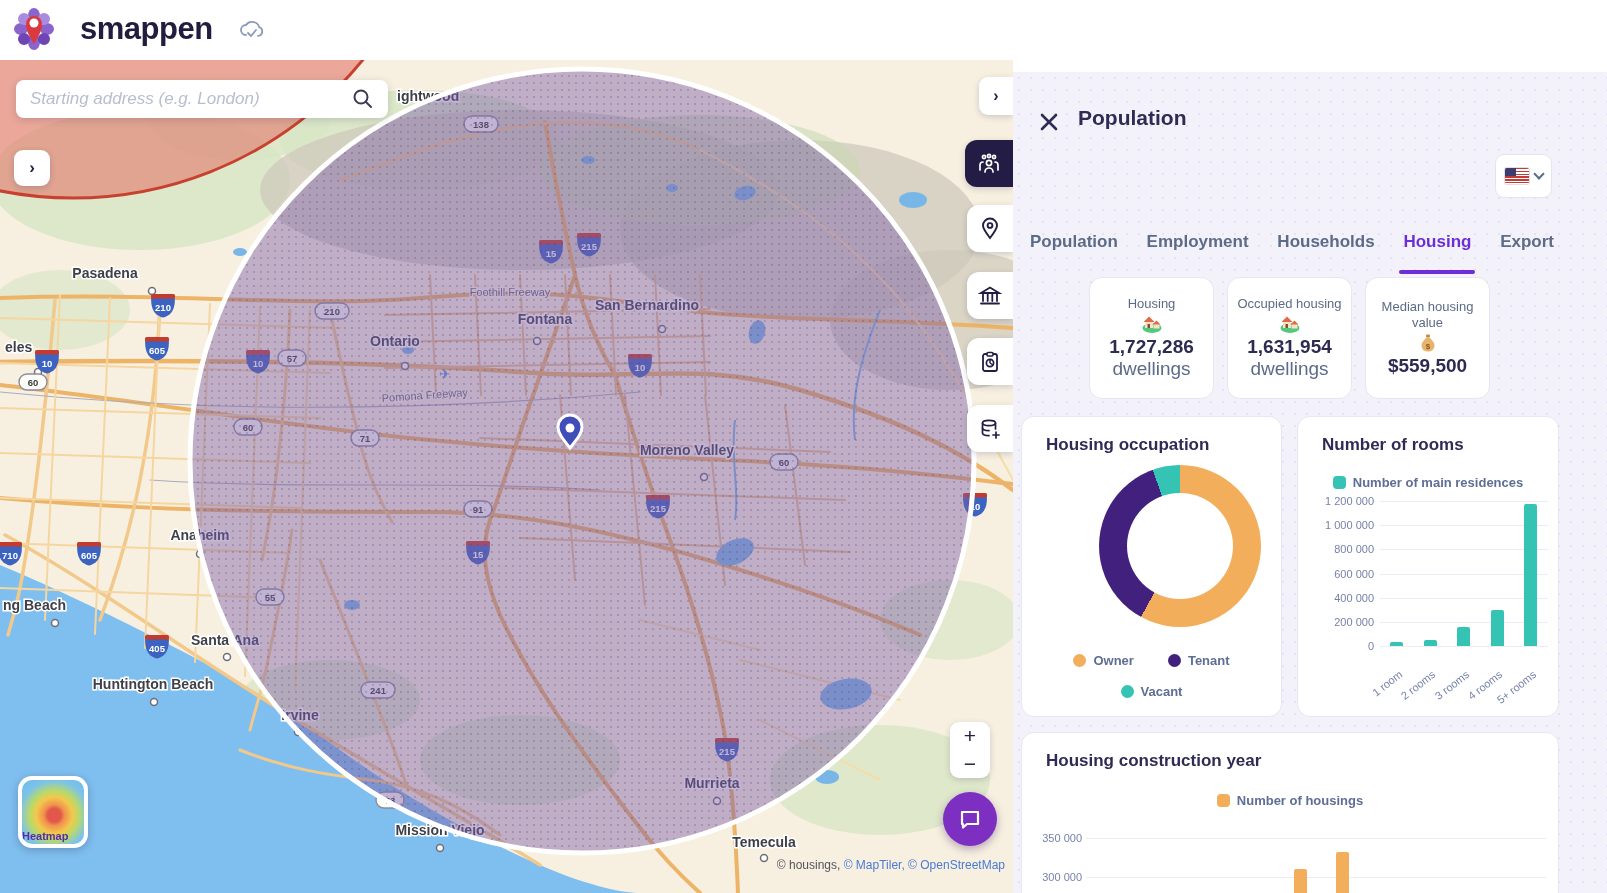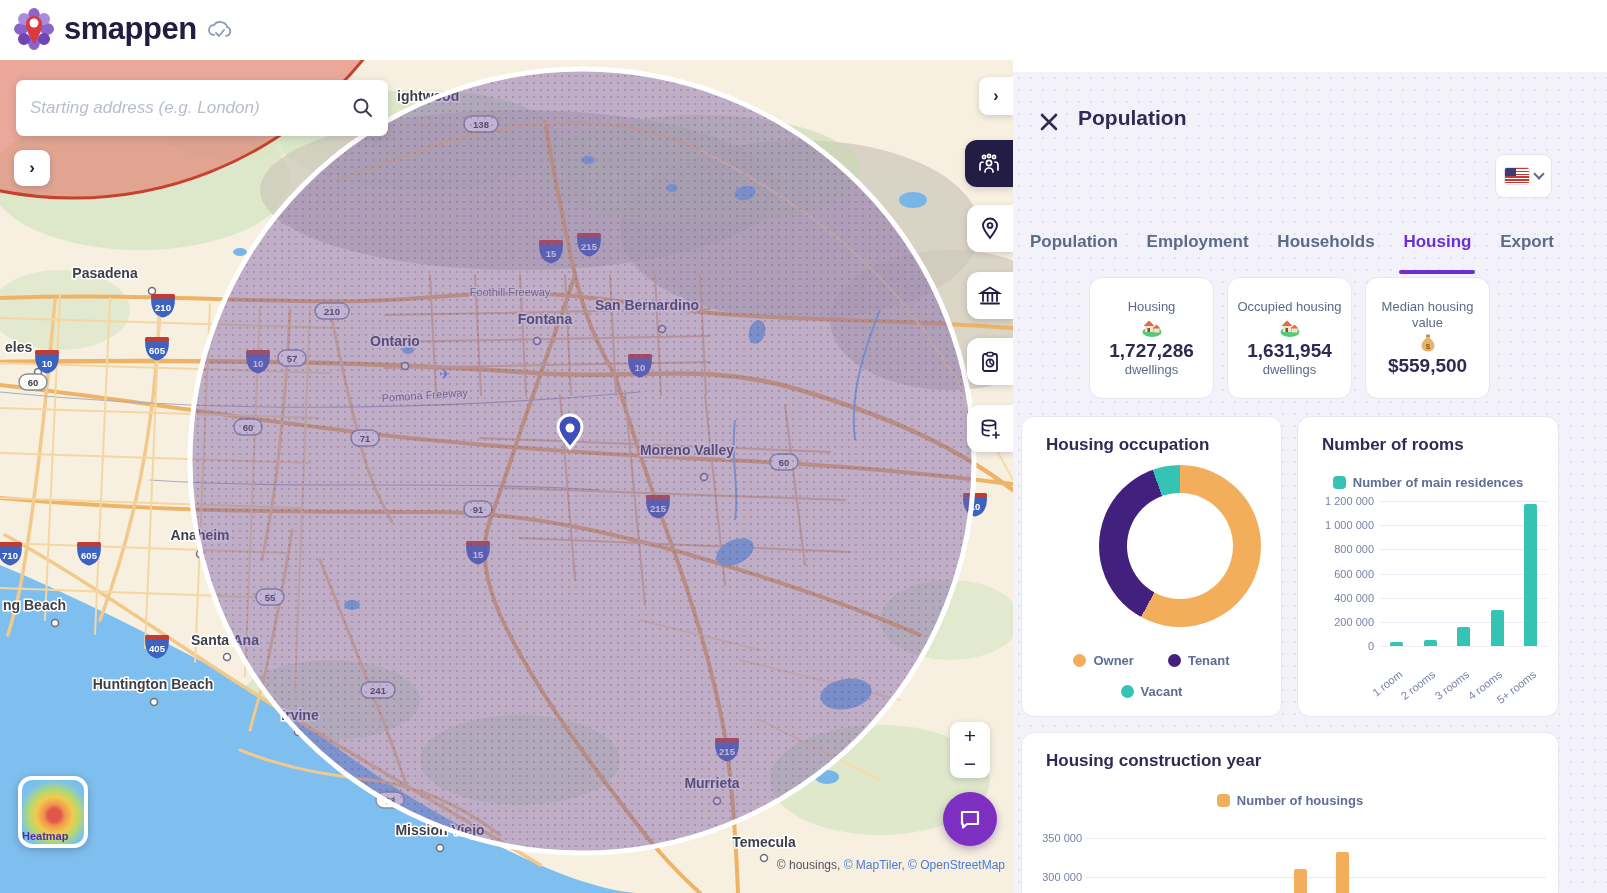--- a/index.html
+++ b/index.html
@@ -1,36 +1,36 @@
 <!DOCTYPE html>
 <html><head>
 <meta charset="utf-8">
 <style>
   * { margin:0; padding:0; box-sizing:border-box; }
   html,body { width:1607px; height:893px; overflow:hidden; font-family:"Liberation Sans",sans-serif; background:#fff; }
 
   
   #topbar { position:relative; width:1607px; height:60px; background:#fff; z-index:30; }
-  .brand { position:absolute; left:14px; top:8px; display:flex; align-items:center; gap:10px; }
+  .brand { position:absolute; left:14px; top:8px; display:flex; align-items:center; gap:26px; }
   .brand-name { font-size:31px; font-weight:bold; color:#221D3E; letter-spacing:-0.5px; }
   .topbar-right { position:absolute; right:24px; top:0; height:60px; display:flex; align-items:center; gap:22px; }
   .share-btn { display:flex; align-items:center; gap:8px; color:#7B3BE0; font-weight:bold; font-size:17px; cursor:pointer; }
   .tb-divider { width:1px; height:34px; background:#E3E3EC; }
   .account-btn { display:flex; align-items:center; gap:6px; cursor:pointer; }
   .chev { width:8px; height:8px; border-right:2px solid #3A3550; border-bottom:2px solid #3A3550; transform:rotate(45deg); margin-top:-4px; }
   .chev.gray { border-color:#5C6B87; }
 
   
   #main { position:relative; width:1607px; height:833px; }
   #map-region { position:absolute; left:0; top:0; width:1013px; height:833px; overflow:hidden; background:#F7F0E0; }
   #panel { position:absolute; left:1013px; top:12px; width:594px; height:833px;
            background:#F3F2FA; background-image:radial-gradient(#E4E2F1 1px, transparent 1.2px); background-size:12px 12px; }
 
   
-  .searchbar { position:absolute; left:16px; top:20px; width:372px; height:56px; background:#fff; border-radius:8px;
+  .searchbar { position:absolute; left:16px; top:20px; width:372px; height:38px; background:#fff; border-radius:8px;
                box-shadow:0 2px 8px rgba(40,40,80,.18); display:flex; align-items:center; padding:9px 14px; z-index:12; }
   .searchbar input { flex:1; border:none; outline:none; font-size:17px; font-style:italic; color:#4A4A60; font-family:"Liberation Sans",sans-serif; }
   .searchbar input::placeholder { color:#B8BECE; }
   .panel-toggle { position:absolute; left:14px; top:90px; width:36px; height:36px; background:#fff; border-radius:9px;
                   box-shadow:0 2px 6px rgba(40,40,80,.2); display:flex; align-items:center; justify-content:center;
                   font-size:17px; font-weight:bold; color:#262143; cursor:pointer; z-index:12; }
   .rail { position:absolute; right:0; top:0; z-index:12; }
   .rail-btn { position:absolute; right:0; background:#fff; border-radius:12px 0 0 12px; box-shadow:0 2px 6px rgba(40,40,80,.2);
               width:46px; height:47px; display:flex; align-items:center; justify-content:center; cursor:pointer; }
   .rail-btn.small { width:34px; height:38px; border-radius:9px 0 0 9px; font-weight:bold; color:#262143; font-size:16px; }
@@ -71,21 +71,21 @@
   .tabs { position:absolute; left:17px; top:160px; width:524px; height:42px; display:flex; justify-content:space-between; }
   .tab { font-size:17px; font-weight:bold; color:#5C6B87; cursor:pointer; padding-bottom:14px; position:relative; white-space:nowrap; }
   .tab.active { color:#6D2FD5; }
   .tab.active::after { content:""; position:absolute; left:-4px; right:-4px; bottom:0; height:4px; background:#6D2FD5; border-radius:3px; }
 
   .stats-row { position:absolute; left:76px; top:205px; display:flex; gap:13px; }
   .stat-card { width:125px; height:122px; background:#fff; border:1px solid #E7E6F3; border-radius:13px;
                display:flex; flex-direction:column; align-items:center; justify-content:center; text-align:center; padding:6px 8px; }
   .stat-label { font-size:13px; color:#5C6B87; line-height:1.25; }
   .stat-value { font-size:19px; font-weight:bold; color:#2E2B52; margin-top:2px; }
-  .stat-unit  { font-size:13px; color:#5C6B87; }
+  .stat-unit  { font-size:19px; color:#5C6B87; }
 
   .chart-card { position:absolute; background:#fff; border:1px solid #E7E6F3; border-radius:13px; }
   #card-occupation { left:8px; top:344px; width:261px; height:301px; }
   #card-rooms      { left:284px; top:344px; width:262px; height:301px; }
   #card-construction { left:8px; top:660px; width:538px; height:200px; border-radius:13px 13px 0 0; overflow:hidden; }
   .chart-title { position:absolute; left:24px; top:18px; font-size:17px; font-weight:bold; color:#2F2B54; }
 
   #donut { position:absolute; left:77px; top:48px; width:162px; height:162px; border-radius:50%; }
   #donut::after { content:""; position:absolute; left:28px; top:28px; width:106px; height:106px; border-radius:50%; background:#fff; }
   .legend-row { position:absolute; width:100%; display:flex; justify-content:center; gap:34px; }

